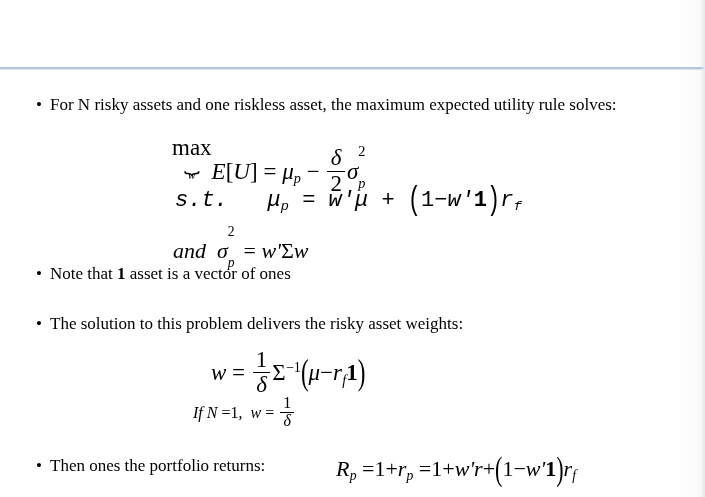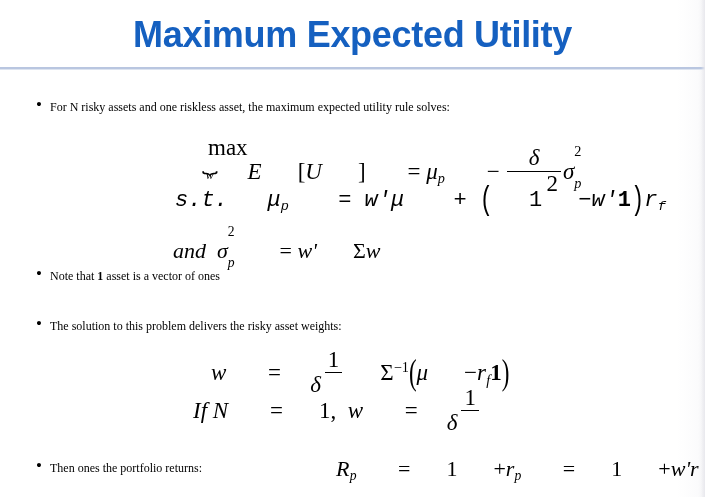--- a/index.html
+++ b/index.html
@@ -81,37 +81,37 @@
   .bullet-dot {
     width: 22px;
     flex: 0 0 22px;
     font-size: 17px;
     line-height: 25px;
     text-align: left;
     padding-left: 8px;
     box-sizing: border-box;
   }
   .bullet-text {
-    font-size: 12px;
-    line-height: 30px;
+    font-size: 17px;
+    line-height: 25px;
   }
   .bold-one {
     font-weight: bold;
   }
 
   
   .math {
     position: absolute;
     font-family: "Liberation Serif", "DejaVu Serif", serif;
     font-size: 22px;
     white-space: nowrap;
     line-height: 1;
   }
   .mi { font-style: italic; }
-  .mup { font-style: normal; margin-left: 36px; }
+  .mup { font-style: normal; }
   .mbf { font-weight: bold; font-style: normal; }
   .sub {
     font-size: 0.62em;
     font-style: italic;
     vertical-align: -0.32em;
     margin-left: 0.2px;
   }
   .sup {
     font-size: 0.62em;
     font-style: normal;
@@ -177,23 +177,20 @@
     font-style: italic;
     line-height: 1;
     margin-top: 1px;
   }
 </style>
 </head>
 <body>
 
 <div class="slide">
 
-  <div class="title-block">
-    <div class="slide-title">Maximum Expected Utility</div>
-  </div>
   <div class="title-divider"></div>
   <div class="title-divider-soft"></div>
 
   <div class="body-area">
 
     <div class="bullet-row" style="top:14px; left:28px; width:665px;">
       <span class="bullet-dot">•</span>
       <span class="bullet-text">For N risky assets and one riskless asset, the maximum expected utility rule solves:</span>
     </div>
 
@@ -230,21 +227,21 @@
       <span class="bullet-dot">•</span>
       <span class="bullet-text">The solution to this problem delivers the risky asset weights:</span>
     </div>
 
     <div class="math" style="top:270px; left:211px; font-size:23px;">
       <span class="mi">w</span>
       <span class="mup">=</span>
       <span class="frac"><span class="num mup">1</span><span class="den mi">δ</span></span><span class="mup">Σ</span><span class="sup">−1</span><span class="bigparen">(</span><span class="mi">μ</span><span class="mup">−</span><span class="mi">r</span><span class="sub">f</span><span class="mbf">1</span><span class="bigparen">)</span>
     </div>
 
-    <div class="math" style="top:308px; left:193px; font-size:23px;">
+    <div class="math" style="top:317px; left:193px; font-size:16px;">
       <span class="mi">If</span>
       <span class="mi">N</span>
       <span class="mup">=</span><span class="mup">1,</span>
       &nbsp;<span class="mi">w</span>
       <span class="mup">=</span>
       <span class="frac"><span class="num mup">1</span><span class="den mi">δ</span></span>
     </div>
 
     <div class="bullet-row" style="top:375px; left:28px; width:330px;">
       <span class="bullet-dot">•</span>

